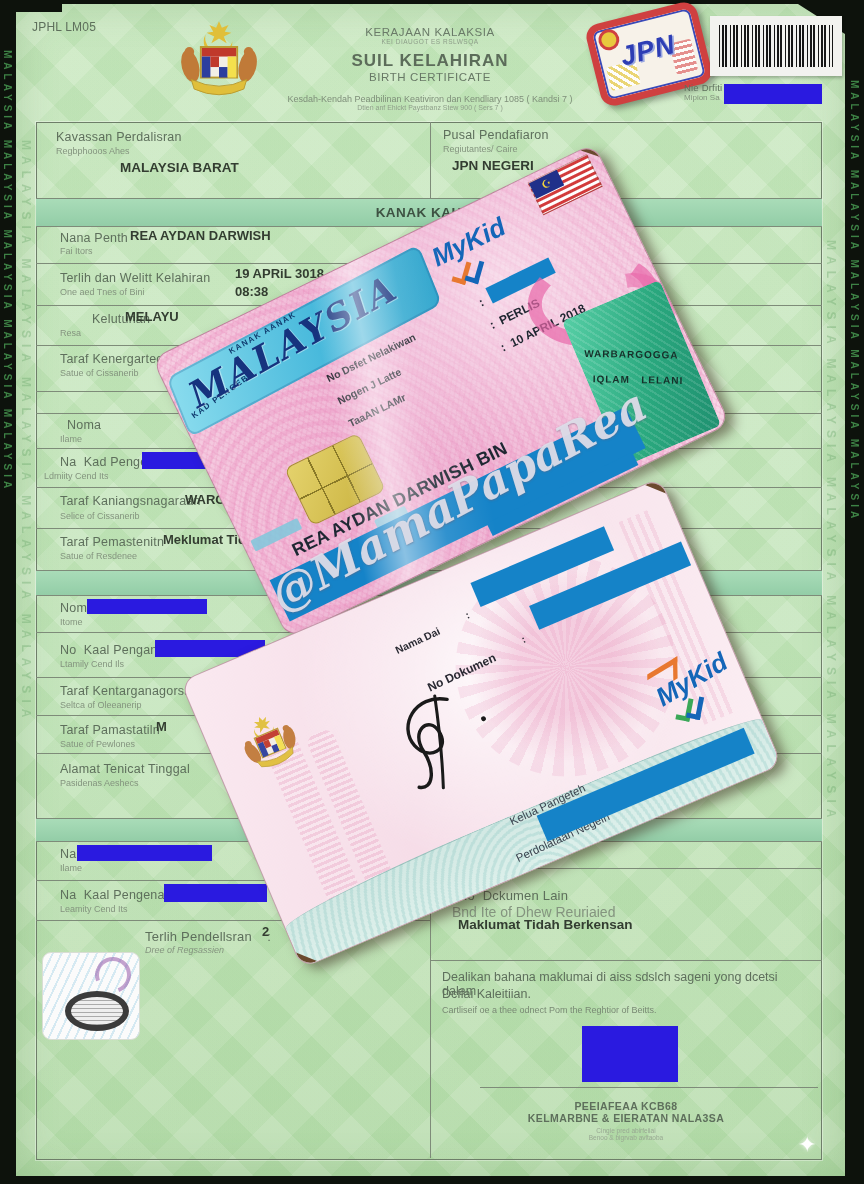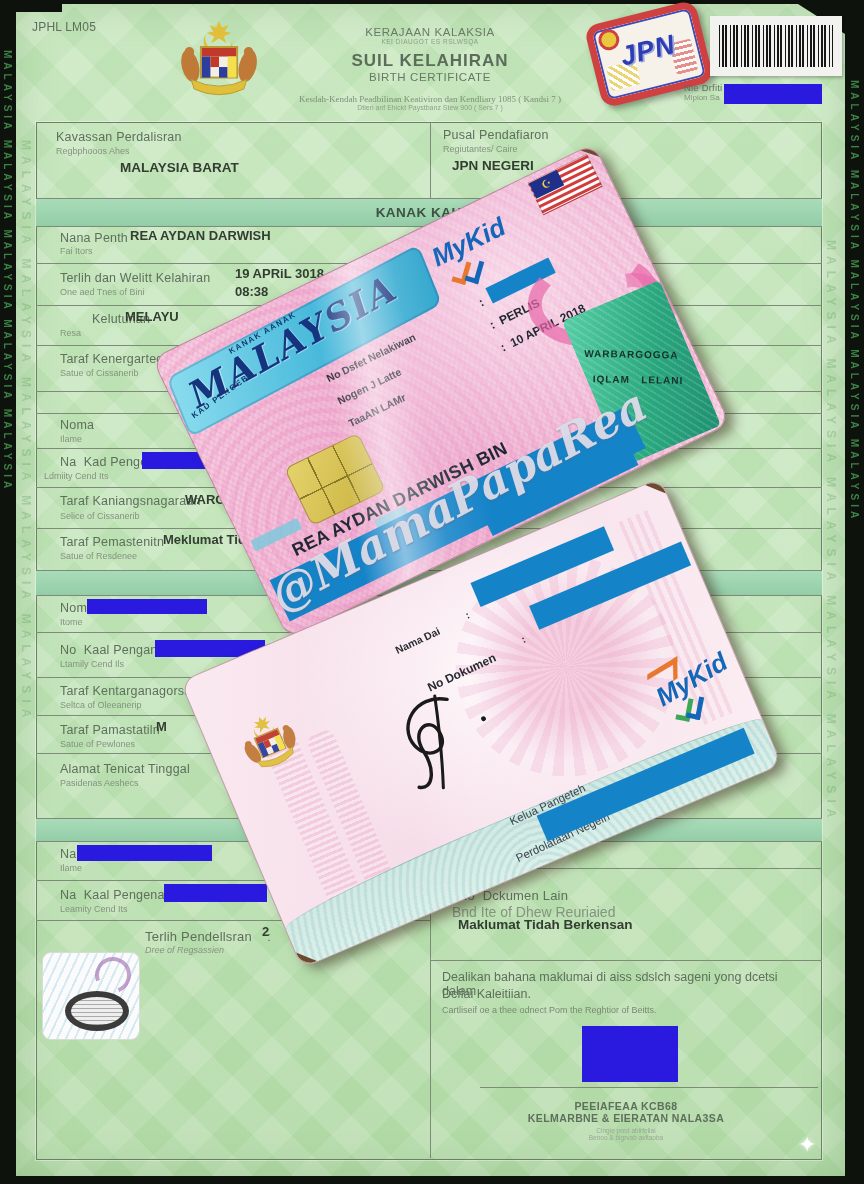--- a/index.html
+++ b/index.html
@@ -139,21 +139,21 @@
   <div class="a barcode-box" style="left:710px;top:16px;width:132px;height:60px;">
     <div class="a bars" style="left:9px;top:9px;width:114px;height:42px;"></div>
   </div>
   <div class="a" style="left:684px;top:82px;">
     <div class="lbl" style="font-size:9.5px;">Nie Drfiti</div>
     <div class="sub" style="font-size:8px;">Mipion Sa</div>
   </div>
   <div class="a redact" style="left:724px;top:84px;width:98px;height:20px;"></div>
 
   <div class="a" style="left:215px;top:94px;width:430px;text-align:center;">
-    <div style="font-size:9px;color:#7f8f7a;font-family:Liberation Serif, serif;">Kesdah-Kendah Peadbilinan Keativiron dan Kendliary 1085 ( Kandsi 7 )</div>
+    <div style="font-size:9px;color:#7f8f7a;">Kesdah-Kendah Peadbilinan Keativiron dan Kendliary 1085 ( Kandsi 7 )</div>
     <div style="font-size:7px;color:#8f9f8a;">Dtien anf Ehickt Paystbanz Stew 900 ( Sers 7 )</div>
   </div>
 
   <div class="a tbl" style="left:36px;top:122px;width:784px;height:1036px;"></div>
   <div class="a vline" style="left:430px;top:122px;height:1036px;"></div>
 
   <div class="a hline" style="left:36px;top:263px;width:786px;"></div>
   <div class="a hline" style="left:36px;top:305px;width:786px;"></div>
   <div class="a hline" style="left:36px;top:345px;width:786px;"></div>
   <div class="a hline" style="left:36px;top:391px;width:786px;"></div>
@@ -192,21 +192,21 @@
   <div class="a val" style="left:298px;top:284px;">AM</div>
   <div class="a val" style="left:570px;top:532px;">AM</div>
 
   <div class="a lbl" style="left:60px;top:312px;margin-left:32px;">Kelutunan</div>
   <div class="a sub" style="left:60px;top:328px;">Resa</div>
   <div class="a val" style="left:125px;top:309px;">MELAYU</div>
 
   <div class="a lbl" style="left:60px;top:352px;">Taraf Kenergartegerssiil</div>
   <div class="a sub" style="left:60px;top:368px;">Satue of Cissanerib</div>
 
-  <div class="a lbl" style="left:60px;top:418px;">Noma</div>
+  <div class="a lbl" style="left:67px;top:418px;">Noma</div>
   <div class="a sub" style="left:60px;top:434px;">Ilame</div>
   <div class="a lbl" style="left:60px;top:455px;">Na  Kad Pengerals</div>
   <div class="a sub" style="left:44px;top:471px;">Ldmiity Cend Its</div>
   <div class="a redact" style="left:142px;top:452px;width:78px;height:17px;"></div>
   <div class="a lbl" style="left:60px;top:494px;">Taraf Kaniangsnagaraan</div>
   <div class="a sub" style="left:60px;top:511px;">Selice of Cissanerib</div>
   <div class="a val" style="left:185px;top:492px;">WARGAN</div>
   <div class="a lbl" style="left:60px;top:535px;">Taraf Pemastenitn</div>
   <div class="a sub" style="left:60px;top:551px;">Satue of Resdenee</div>
   <div class="a val" style="left:163px;top:532px;">Meklumat Tidak</div>

